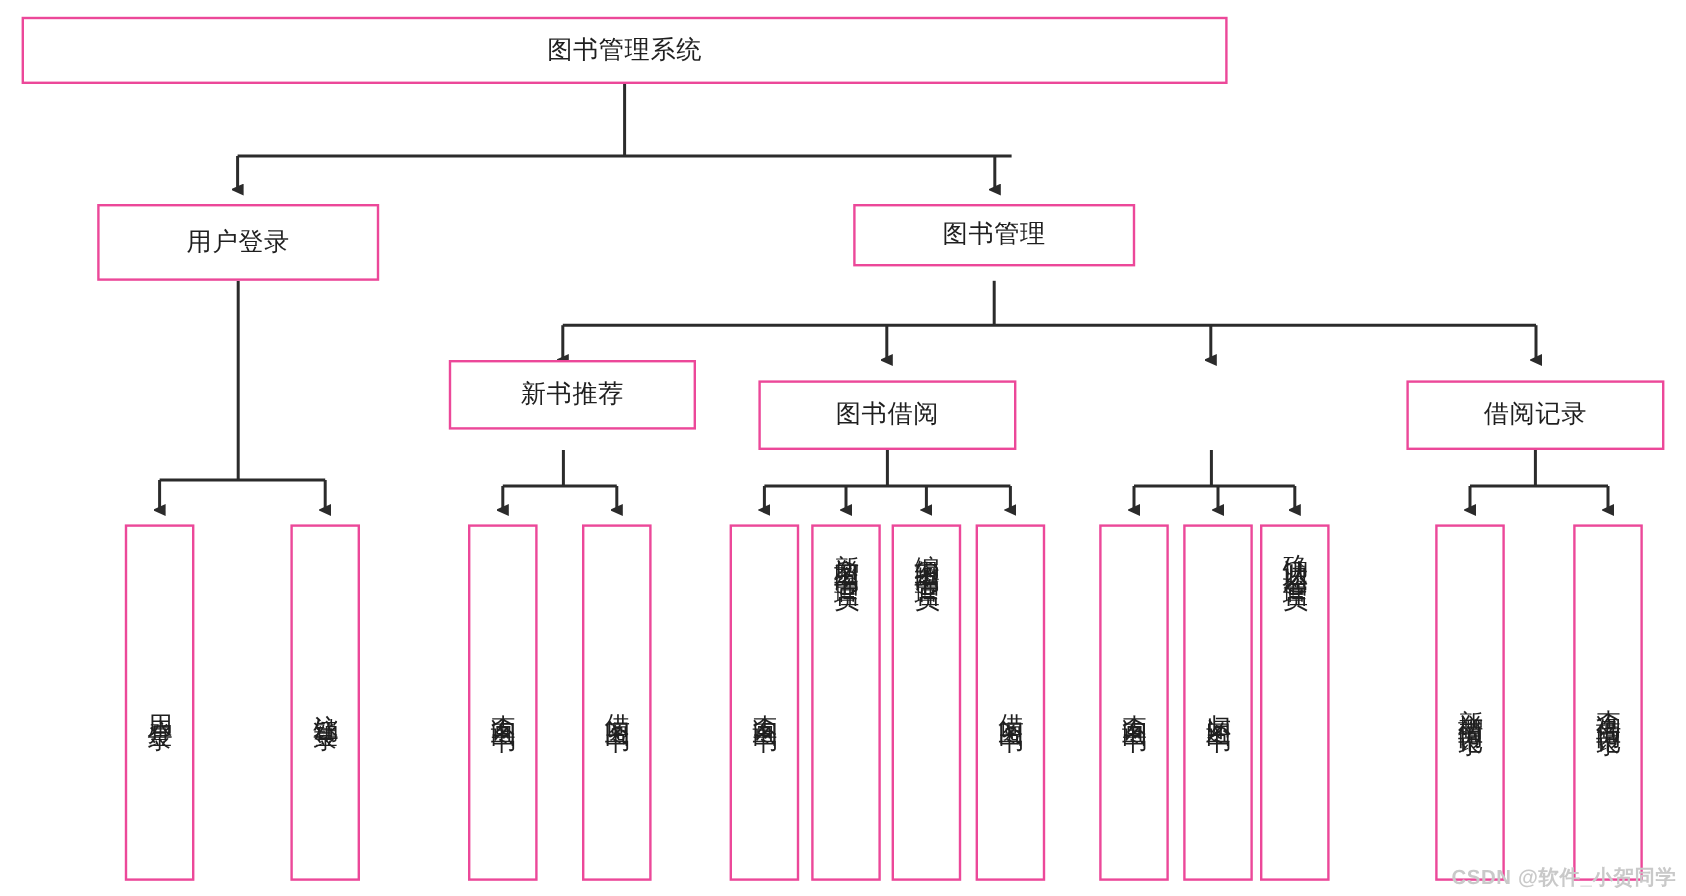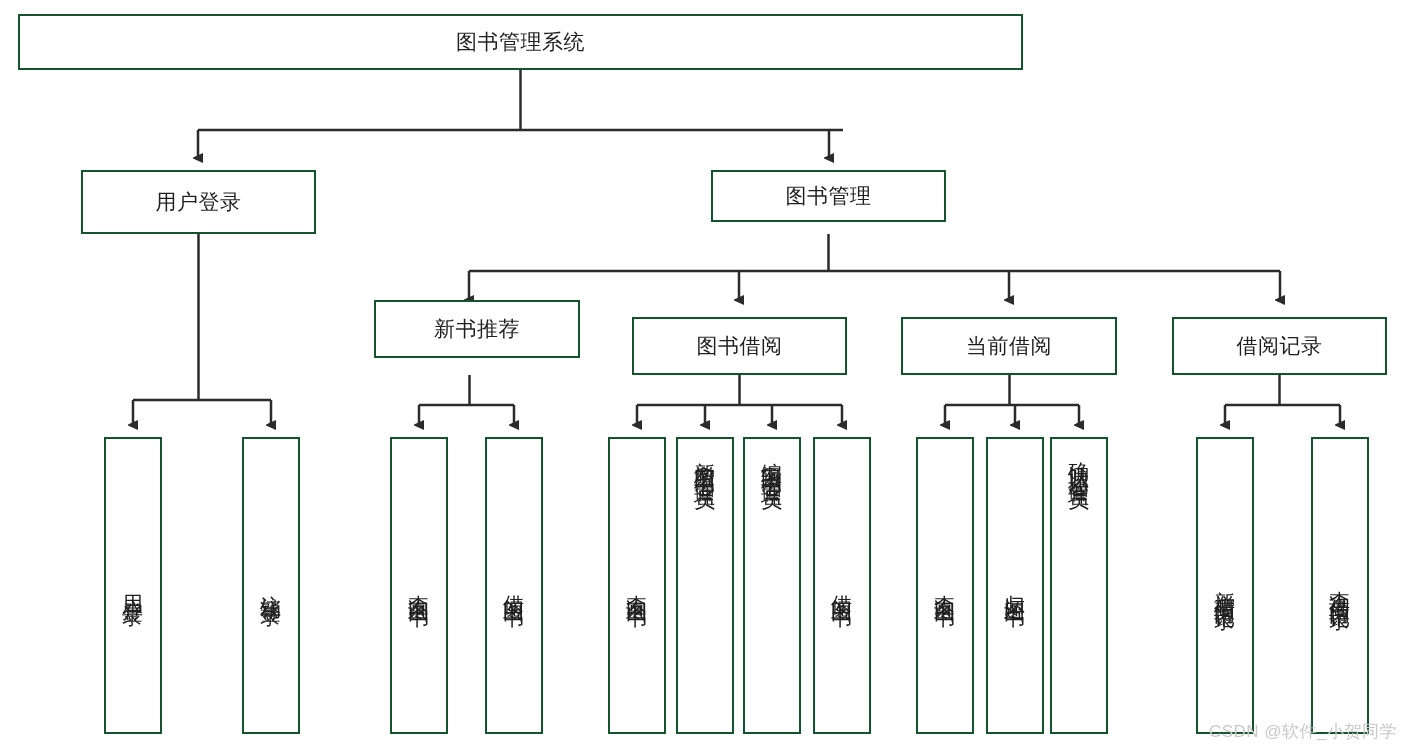--- a/index.html
+++ b/index.html
@@ -23,21 +23,21 @@
     left: 0;
     top: 0;
     width: 1405px;
     height: 747px;
     pointer-events: none;
   }
   .node {
     position: absolute;
     box-sizing: border-box;
     background: #ffffff;
-    border: 2px solid #14532d;
+    border: 2px solid #ec4899;
     display: flex;
     align-items: center;
     justify-content: center;
     z-index: 3;
   }
   .node .label {
     color: #1f1f1f;
     font-size: 21px;
     line-height: 1.28;
     letter-spacing: 0.5px;
@@ -65,20 +65,21 @@
   .watermark {
     position: absolute;
     right: 8px;
     bottom: 4px;
     font-size: 17px;
     color: #c9c9c9;
     letter-spacing: 0.5px;
     white-space: nowrap;
     z-index: 6;
     font-family: "Liberation Sans", "DejaVu Sans", sans-serif;
+    font-weight: bold;
   }
 </style>
 </head>
 <body>
 
 <div id="canvas">
 
   <svg id="edges" viewBox="0 0 1405 747">
     <defs>
       <marker id="arrow" markerWidth="10" markerHeight="10" refX="5" refY="5" orient="auto" markerUnits="userSpaceOnUse">
@@ -139,23 +140,20 @@
   <div class="node" style="left:711px; top:170px; width:235px; height:52px;">
     <span class="label">图书管理</span>
   </div>
 
   <div class="node" style="left:362px; top:300px; width:206px; height:58px;margin-left:12px;">
     <span class="label">新书推荐</span>
   </div>
   <div class="node" style="left:632px; top:317px; width:215px; height:58px;justify-content:center;">
     <span class="label">图书借阅</span>
   </div>
-  <div class="node" style="left:901px; top:317px; width:216px; height:58px;">
-    <span class="label">当前借阅</span>
-  </div>
   <div class="node" style="left:1172px; top:317px; width:215px; height:58px;align-items:center;">
     <span class="label">借阅记录</span>
   </div>
 
   <div class="node vertical centered" style="left:104px; top:437px; width:58px; height:297px;">
     <span class="label">用户登录</span>
   </div>
   <div class="node vertical centered" style="left:242px; top:437px; width:58px; height:297px;">
     <span class="label">注销登录</span>
   </div>

